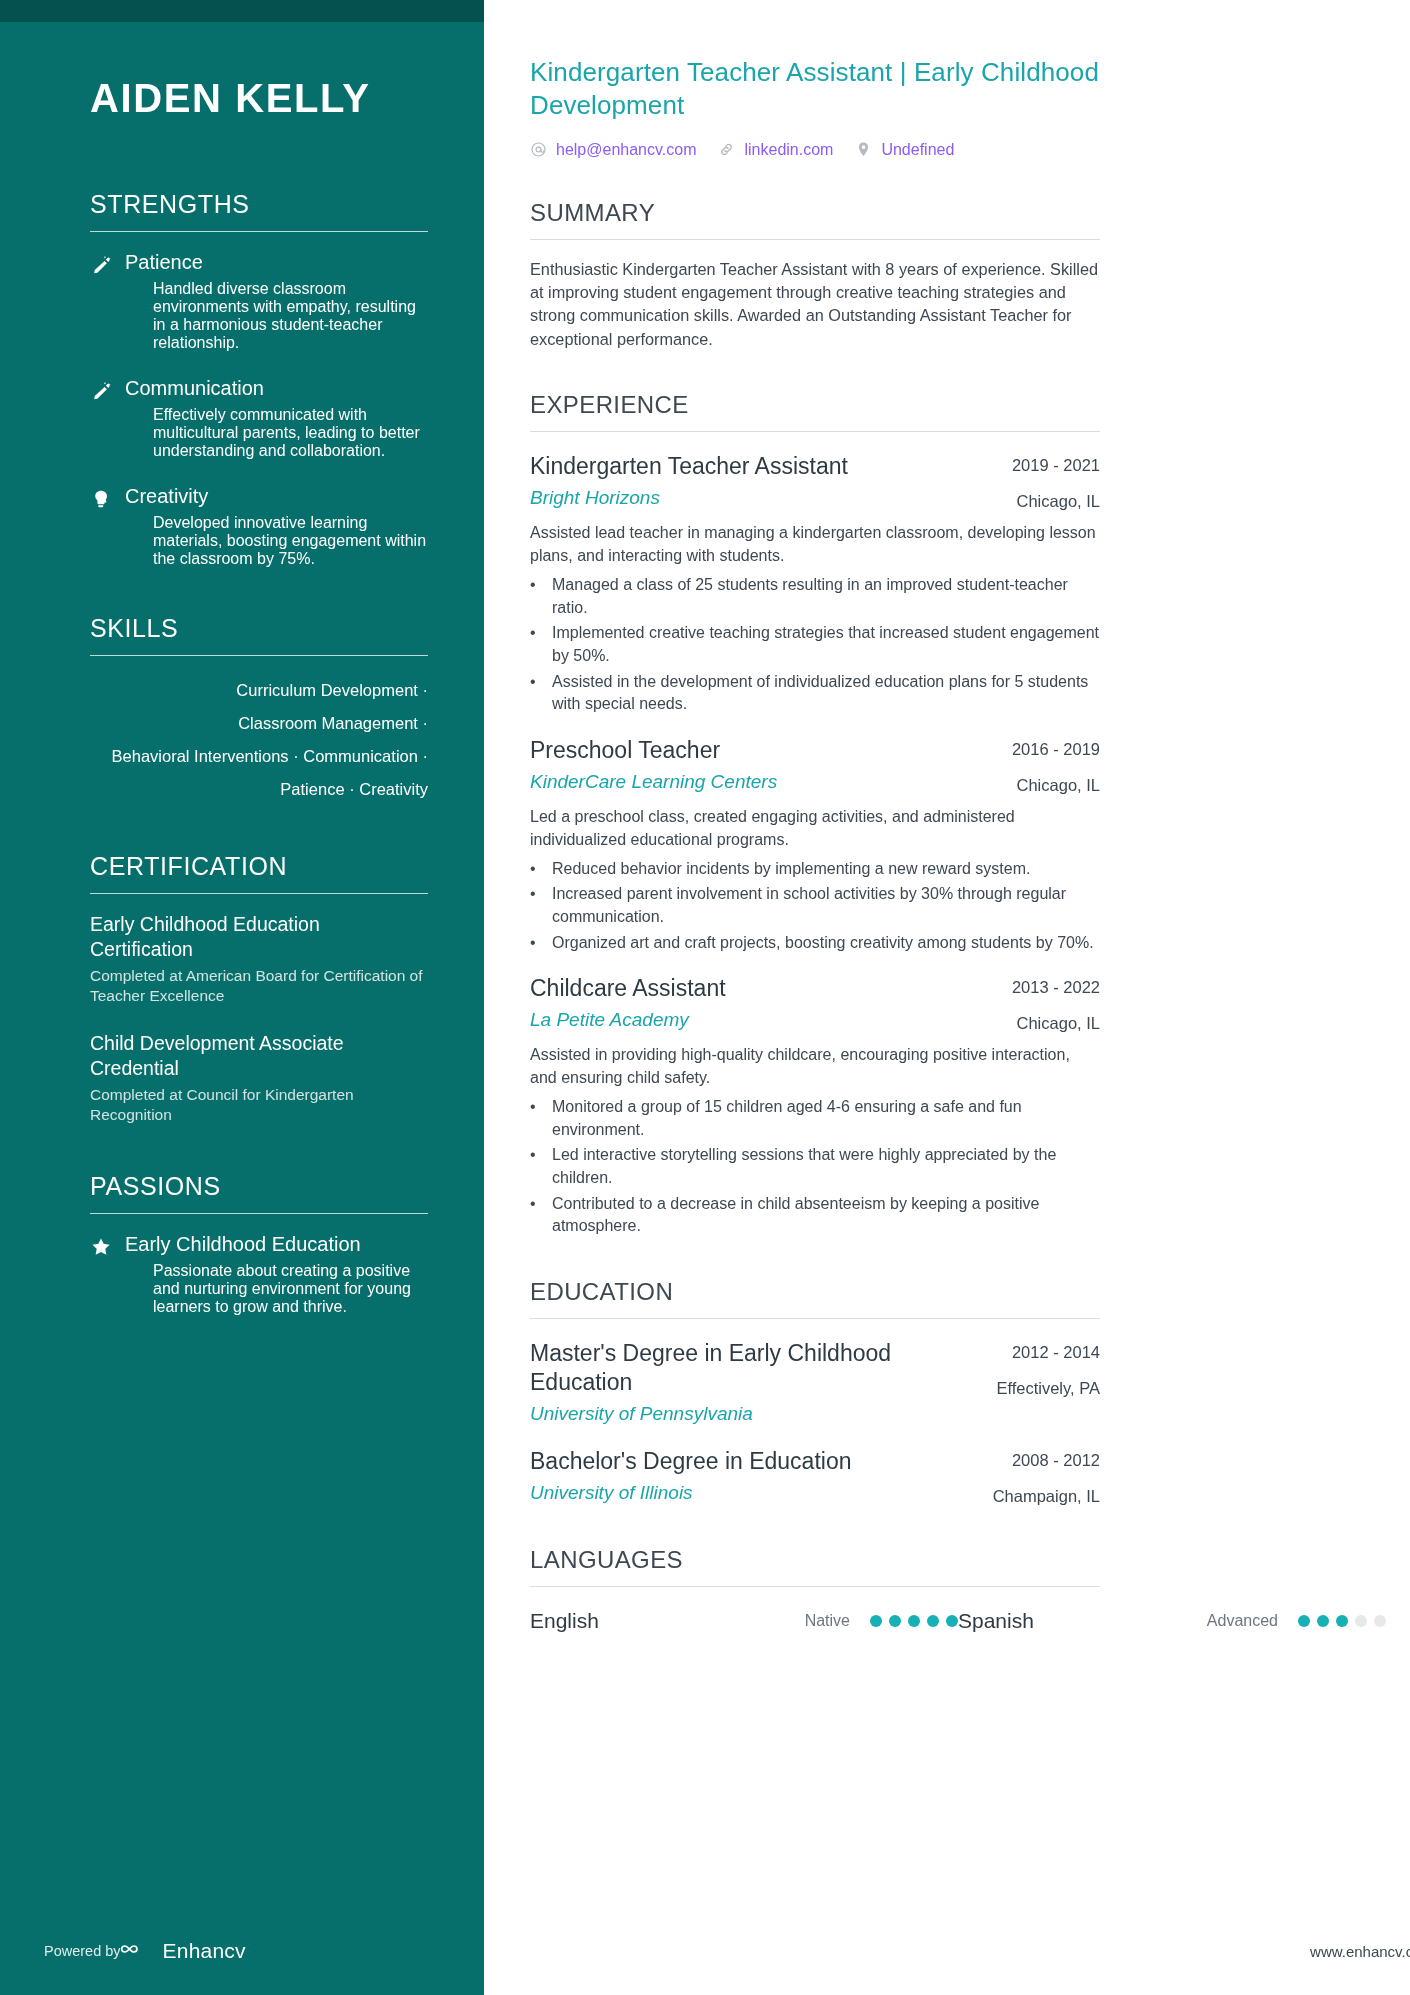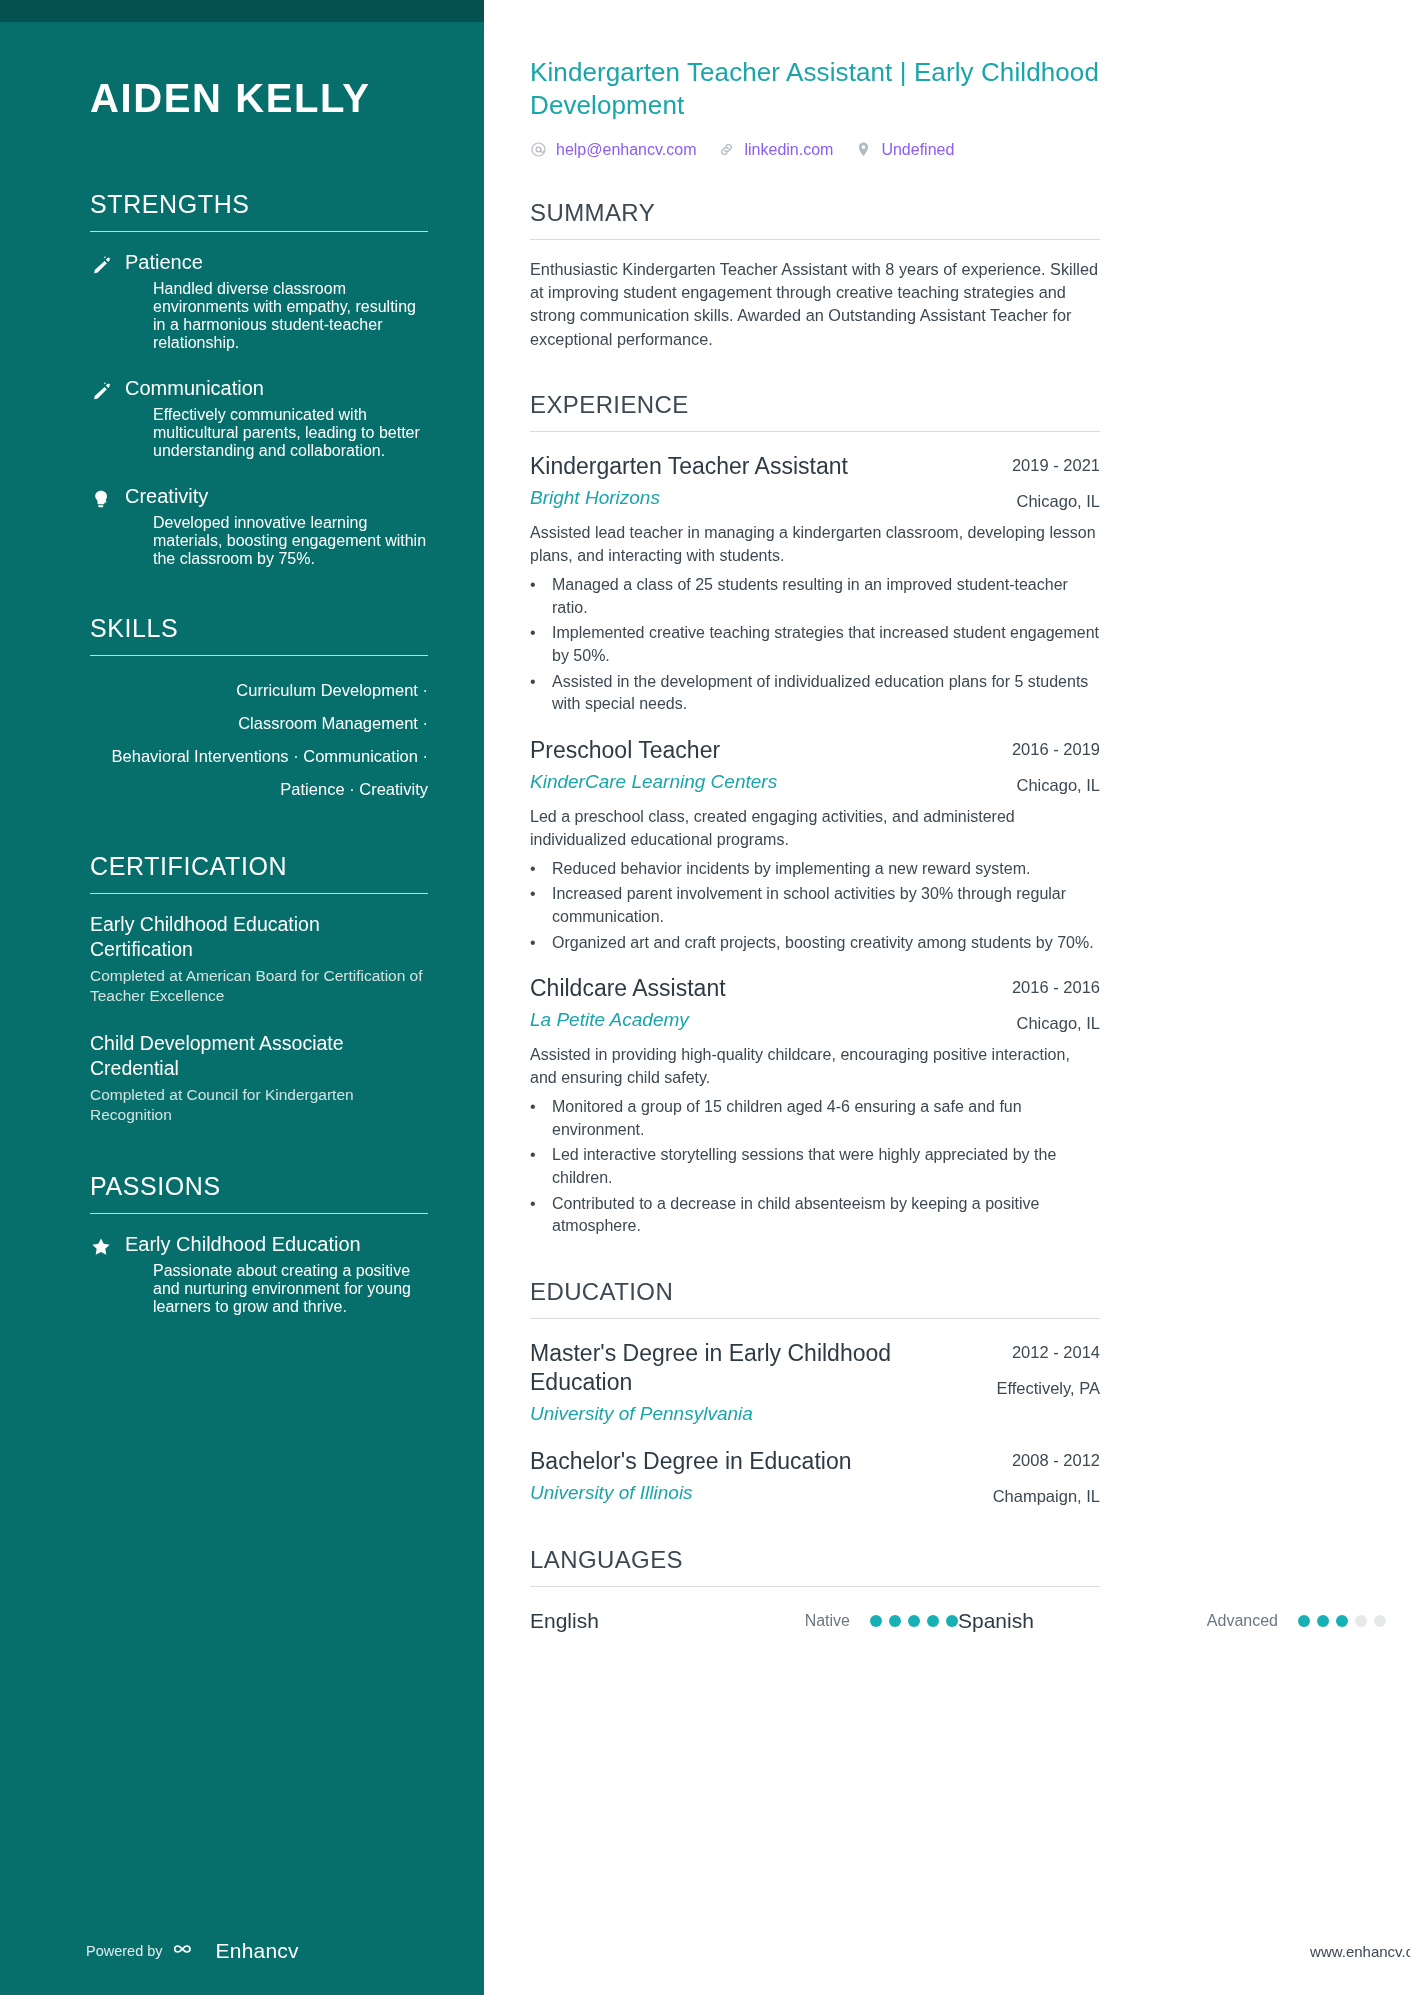--- a/index.html
+++ b/index.html
@@ -51,21 +51,21 @@
   .cert { margin-bottom: 24px; }
   .cert-name { font-size: 19.5px; line-height: 1.28; color: #fff; }
   .cert-sub { font-size: 15.5px; line-height: 1.32; color: #d3e3e2; margin-top: 4px; }
 
   .passion { display: flex; gap: 13px; align-items: flex-start; }
   .passion .ic { width: 22px; flex: 0 0 22px; padding-top: 4px; }
   .passion .p-title { font-size: 20px; line-height: 1.28; color: #fff; }
 
   .sb-footer {
     position: absolute; bottom: 0; left: 0; width: 484px; height: 88px;
-    display: flex; align-items: center; padding-left: 86px; gap: 11px;
+    display: flex; align-items: center; padding-left: 44px; 
   }
   .powered { font-size: 14.5px; color: #e1eceb; }
   .brandmark { display: flex; align-items: center; gap: 8px; }
   .brandname { font-size: 21px; color: #ffffff; letter-spacing: .2px; }
 
   
   .main { flex: 1 1 auto; position: relative; padding: 56px 376px 0 0; }
   .main-inner { padding-left: 46px; width: 616px; }
 
   .headline {
@@ -322,21 +322,21 @@
        </div>
               </div>
             </div>
             <div class="entry">
       <div class="entry-head">
         <div class="entry-left">
           <div class="job-title">Childcare Assistant</div>
           <div class="company">La Petite Academy</div>
         </div>
         <div class="entry-right">
-          <div class="daterange">2016 - 2016</div>
+          <div class="daterange">2013 - 2022</div>
           <div class="place">Chicago, IL</div>
         </div>
       </div>
       <div class="entry-desc">Assisted in providing high-quality childcare, encouraging positive interaction, and ensuring child safety.</div>
       <div class="bullets">
                 <div class="bullet">
          <span class="bdot">•</span>
          <span>Monitored a group of 15 children aged 4-6 ensuring a safe and fun environment.</span>
        </div>
                 <div class="bullet">

